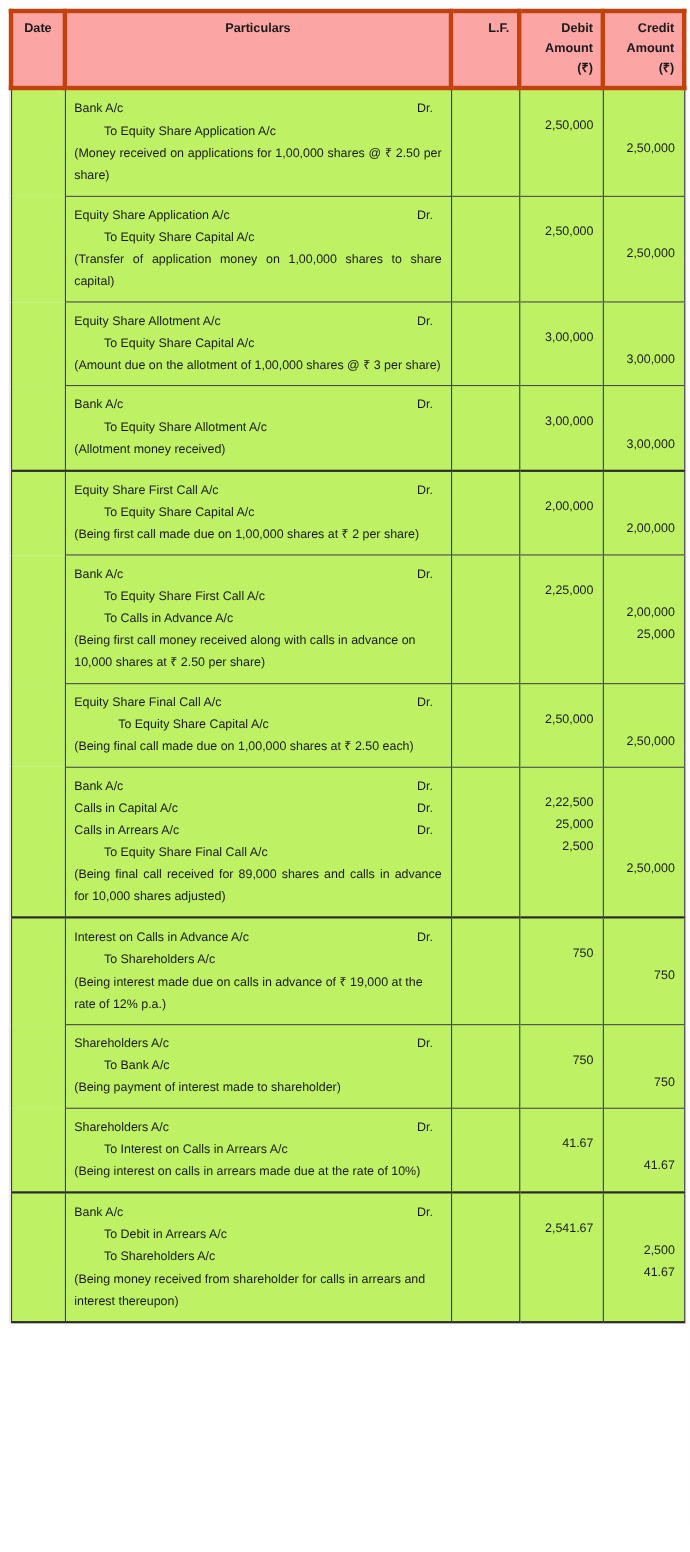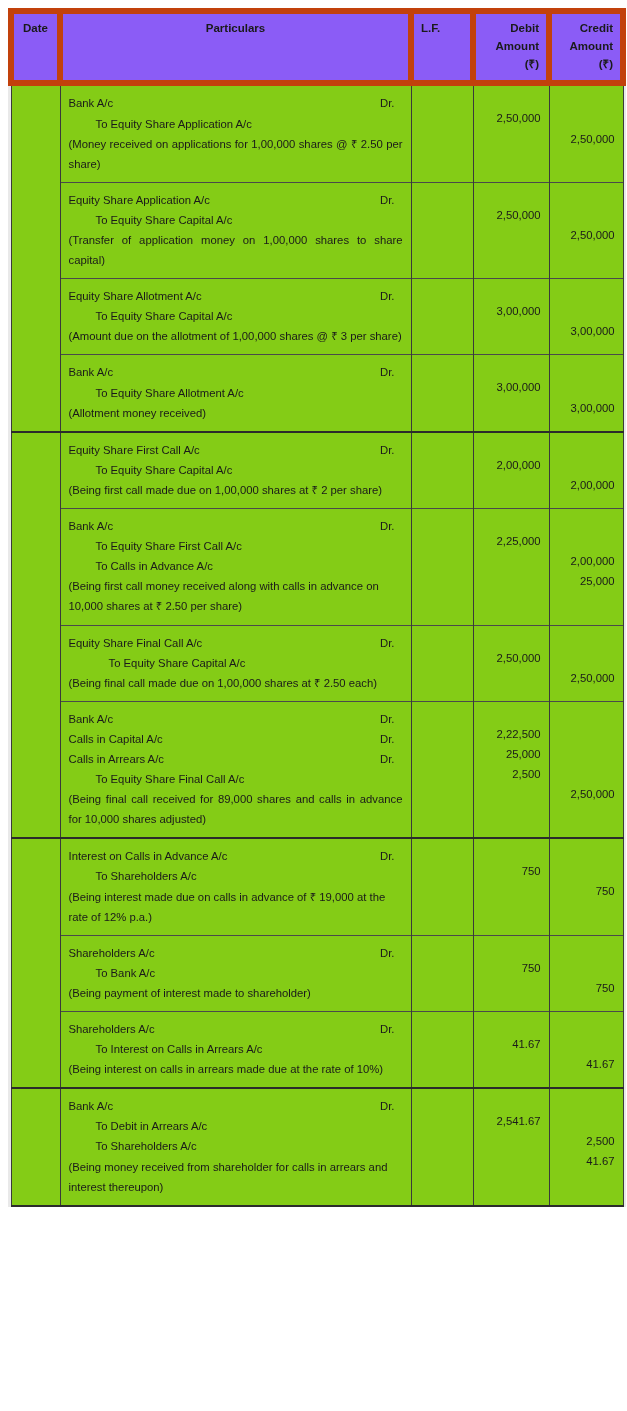--- a/index.html
+++ b/index.html
@@ -30,40 +30,40 @@
 
   
   col.c-date { width: 49px; }
   col.c-part { width: 351px; }
   col.c-lf   { width: 62px; }
   col.c-deb  { width: 76px; }
   col.c-cre  { width: 74px; }
 
   
   thead th {
-    background: #8b5cf6;
-    border: 6px solid #c2410c;
+    background: #fca5a5;
+    border: 4px solid #c2410c;
     font-size: 11.5px;
     font-weight: bold;
     color: #1a1a1a;
     padding: 6px 7px 7px 7px;
     vertical-align: top;
     line-height: 1.55;
     height: 66px;
     box-sizing: border-box;
   }
   th.h-date { text-align: center; }
   th.h-part { text-align: center; }
-  th.h-lf   { text-align: left; margin-top: 28px; }
+  th.h-lf   { text-align: right; margin-top: 28px; }
   th.h-amt  { text-align: right; }
   th .hline { display: block; }
 
   
   td {
-    background: #84cc16;
+    background: #bef264;
     vertical-align: top;
     font-size: 11.3px;
     color: #1a1a1a;
     padding: 0;
     border: 0;
   }
 
   
   td.date-cell {
     border-left: 1px solid #3a3a3a;

